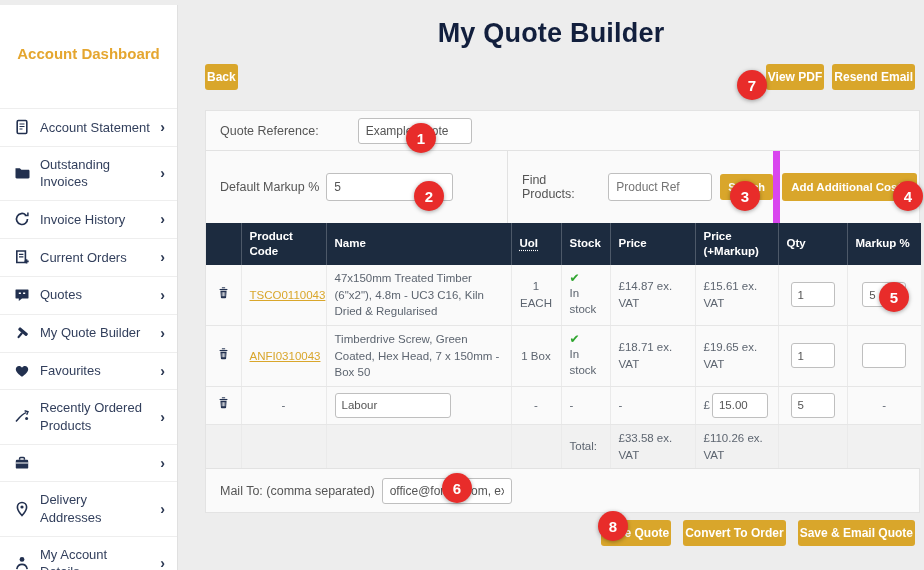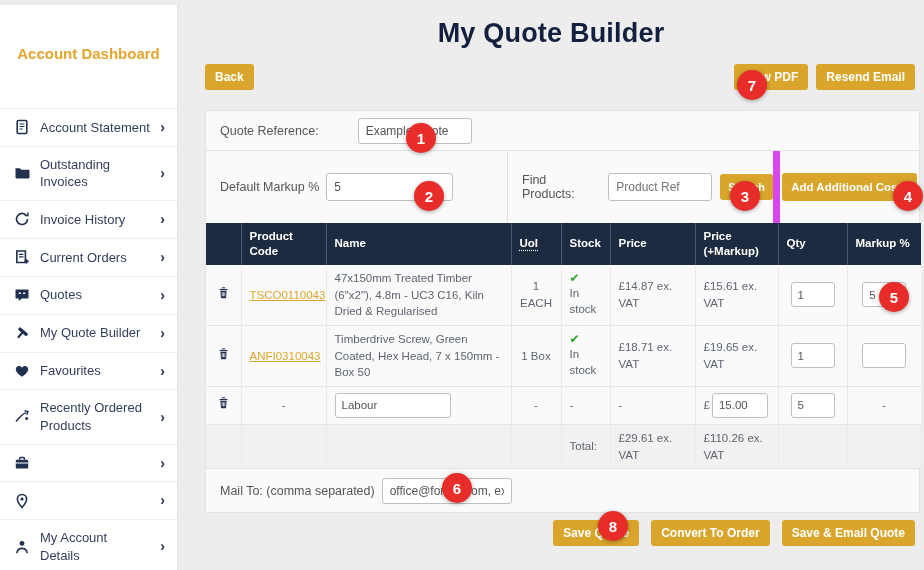--- a/index.html
+++ b/index.html
@@ -40,21 +40,21 @@
     font-size: 27px; font-weight: 800; color: #121F3D; letter-spacing: .2px;
   }
   .toolbar {
     display: flex; justify-content: space-between; align-items: center;
     margin-top: 15px; padding: 0 9px 0 27px;
   }
   .toolbar-right { display: flex; gap: 8px; }
   .gold-btn {
     background: #D9A62B; color: #fff; border: none; border-radius: 3px;
     font-family: "Liberation Sans", sans-serif;
-    font-weight: 700; font-size: 12px; padding: 6px 10px; cursor: pointer;
+    font-weight: 700; font-size: 12px; padding: 6px 2px; cursor: pointer;
   }
   
   .panel {
     margin: 20px 4px 0 27px; width: 715px;
     background: #FAFAFA; border: 1px solid #E3E3E3;
   }
   .row-quoteref {
     height: 40px; display: flex; align-items: center;
     padding-left: 14px; border-bottom: 1px solid #E2E2E2; gap: 32px;
   }
@@ -234,20 +234,21 @@
       <span class="chev">›</span>
     </div>
 
     <div class="nav-item">
       <span class="nav-icon">
         <svg viewBox="0 0 16 16">
             <path d="M8 1.5c2.6 0 4.6 2 4.6 4.6C12.6 9.6 8 14.5 8 14.5S3.4 9.6 3.4 6.1C3.4 3.5 5.4 1.5 8 1.5z" fill="none" stroke="#22304F" stroke-width="1.6"></path>
             <circle cx="8" cy="6" r="1.6" fill="#22304F"></circle>
           </svg>
       </span>
+      <span class="nav-label">Delivery Addresses</span>
       <span class="chev">›</span>
     </div>
 
     <div class="nav-item">
       <span class="nav-icon">
         <svg viewBox="0 0 16 16">
             <circle cx="8" cy="4.4" r="2.4" fill="#22304F"></circle>
             <path d="M2.8 14.2c.6-3.1 2.6-4.8 5.2-4.8s4.6 1.7 5.2 4.8" fill="none" stroke="#22304F" stroke-width="1.6"></path>
           </svg>
       </span>
@@ -381,21 +382,21 @@
           </td>
           <td class="td-center"><input class="cell-input" type="text" value="5" style=""></td>
           <td class="td-center">-</td>
         </tr>
         <tr class="total-row">
           <td></td>
             <td></td>
             <td></td>
             <td></td>
           <td>Total:</td>
-          <td>£29.61 ex. VAT</td>
+          <td>£33.58 ex. VAT</td>
           <td>£110.26 ex. VAT</td>
           <td></td>
             <td></td>
         </tr>
       </tbody>
     </table>
 
     <div class="row-mailto">
       <span class="field-label">Mail To: (comma separated)</span>
       <input class="txt-input" type="text" value="office@fort-m.com, examp" style="">

